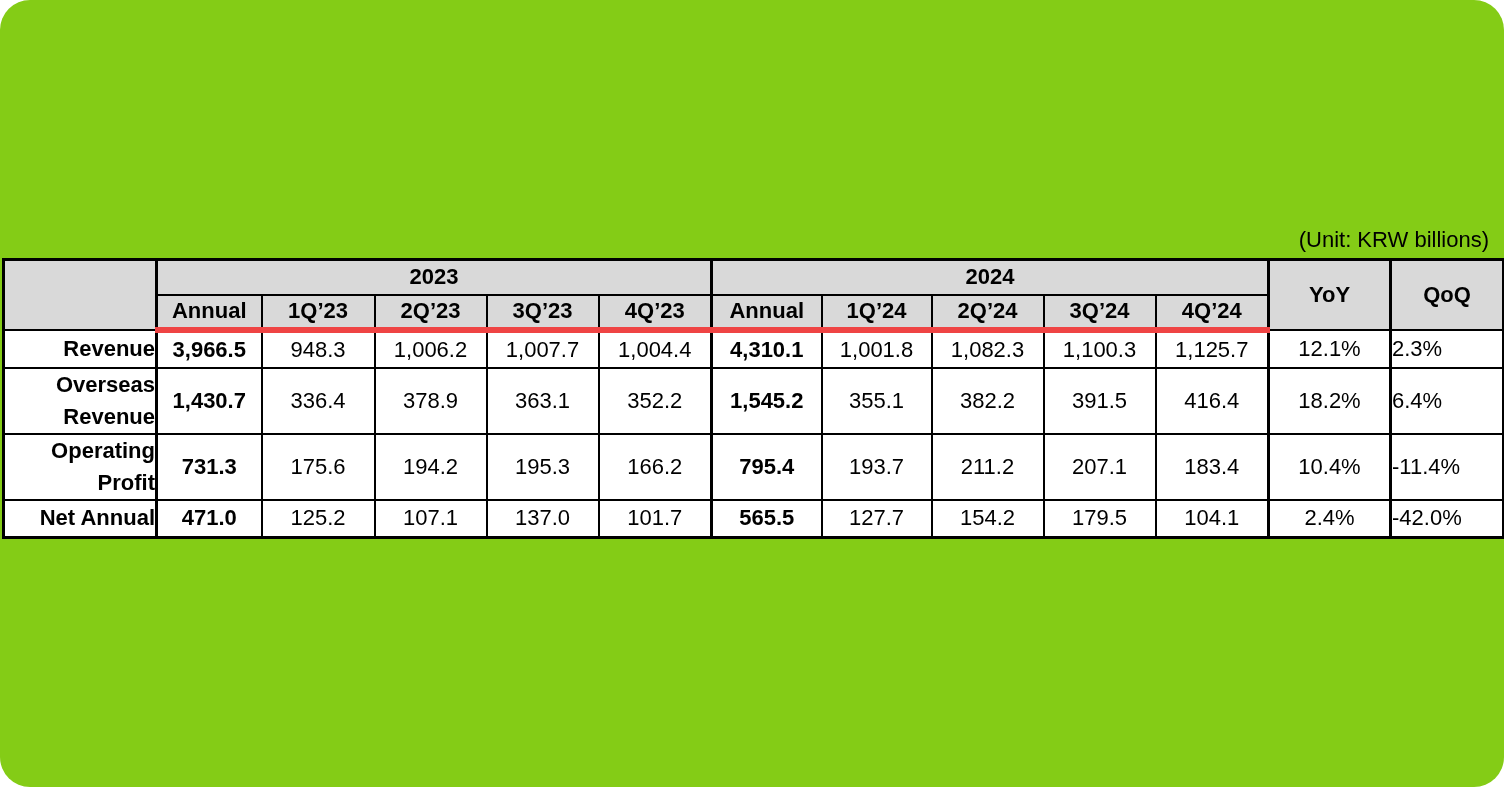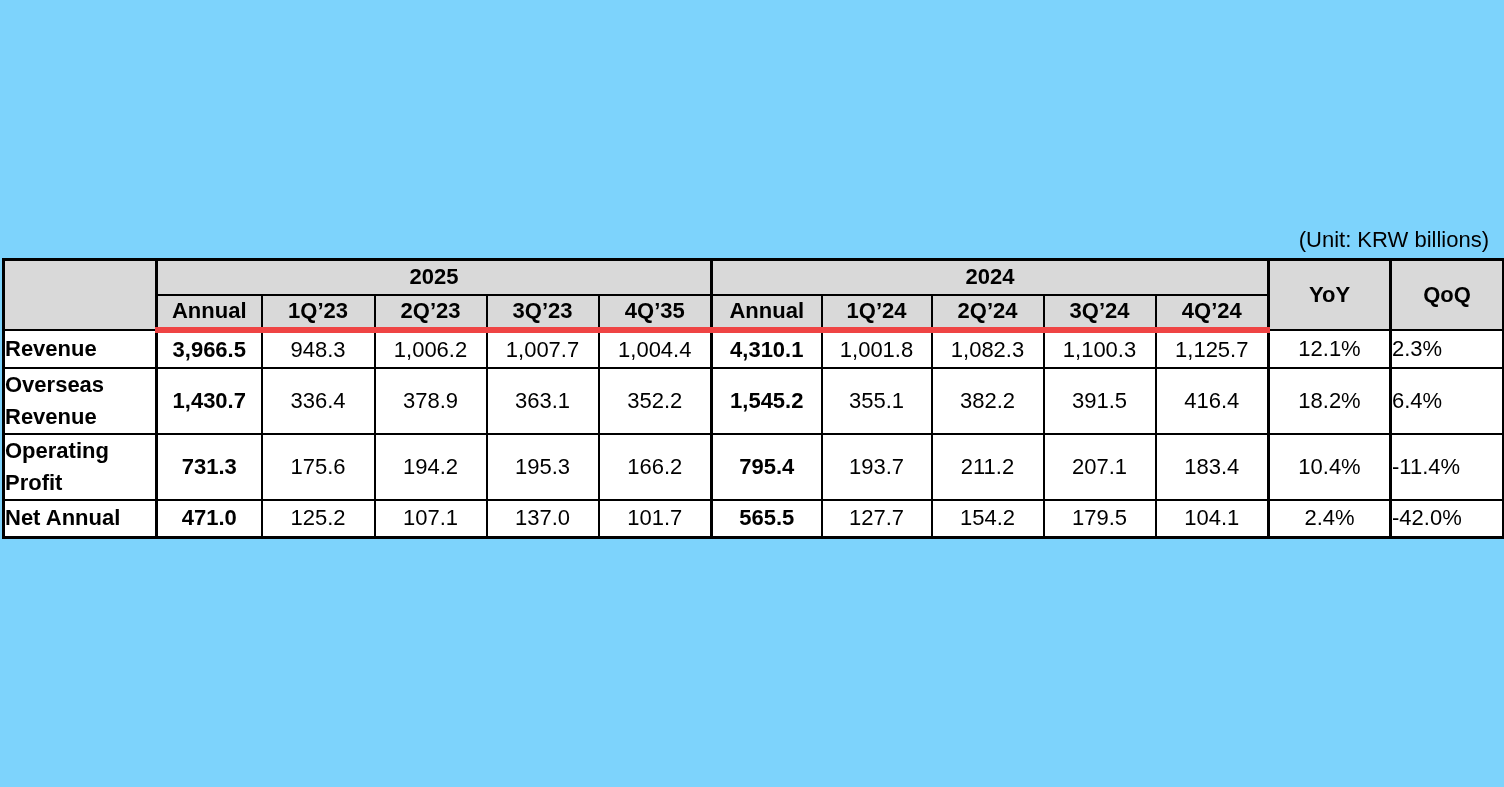--- a/index.html
+++ b/index.html
@@ -1,23 +1,24 @@
 <!DOCTYPE html>
 <html><head>
 <meta charset="utf-8">
 <style>
   html, body { margin: 0; padding: 0; background: #ffffff; }
   #page {
     position: relative;
     width: 1504px;
     height: 787px;
-    background: #7dd3fc;
+    background: #84cc16;
     font-family: "Liberation Sans", sans-serif;
     color: #000000;
     overflow: hidden;
+    border-radius: 30px;
   }
   #unit-note {
     position: absolute;
     top: 227px;
     right: 15px;
     font-size: 22px;
     line-height: 26px;
     color: #000000;
   }
   table.fin {
@@ -49,21 +50,21 @@
   th.year    { border-bottom: none; }       
   th.annual-h{ border-top: none; }
   th.q-h     { border-top: 2px solid #000; }
   tr.r-sub th { border-bottom: 6px solid #ef4444; }
   th.side    { border-bottom: 3px solid #000000; }
   
   .bl3 { border-left: 3px solid #000000 !important; }
   
   td.rlabel {
     font-weight: bold;
-    text-align: left;
+    text-align: right;
     line-height: 32px;
     background: #ffffff;
   }
   td.num    { text-align: center; padding-right: 13px; background: #ffffff; }
   td.annual { text-align: center; padding-right: 13px; font-weight: bold; background: #ffffff; }
   td.yoy    { text-align: center; background: #ffffff; }
   td.qoq    { text-align: left; padding-right: 13px; background: #ffffff; }
 </style>
 </head>
 <body>
@@ -84,31 +85,31 @@
       <col style="width:110px">
         <col style="width:112px">
         <col style="width:112px">
         <col style="width:113px">
       <col style="width:122px">
       <col style="width:113px">
     </colgroup>
     <thead>
       <tr class="r-year">
         <th rowspan="2"></th>
-        <th class="year bl3" colspan="5">2025</th>
+        <th class="year bl3" colspan="5">2023</th>
         <th class="year bl3" colspan="5">2024</th>
         <th class="side bl3" rowspan="2">YoY</th>
         <th class="side bl3" rowspan="2">QoQ</th>
       </tr>
       <tr class="r-sub">
         <th class="annual-h bl3">Annual</th>
         <th class="q-h">1Q’23</th>
         <th class="q-h">2Q’23</th>
         <th class="q-h">3Q’23</th>
-        <th class="q-h">4Q’35</th>
+        <th class="q-h">4Q’23</th>
         <th class="annual-h bl3">Annual</th>
         <th class="q-h">1Q’24</th>
         <th class="q-h">2Q’24</th>
         <th class="q-h">3Q’24</th>
         <th class="q-h">4Q’24</th>
       </tr>
     </thead>
     <tbody>
       <tr class="r-thin">
         <td class="rlabel">Revenue</td>

